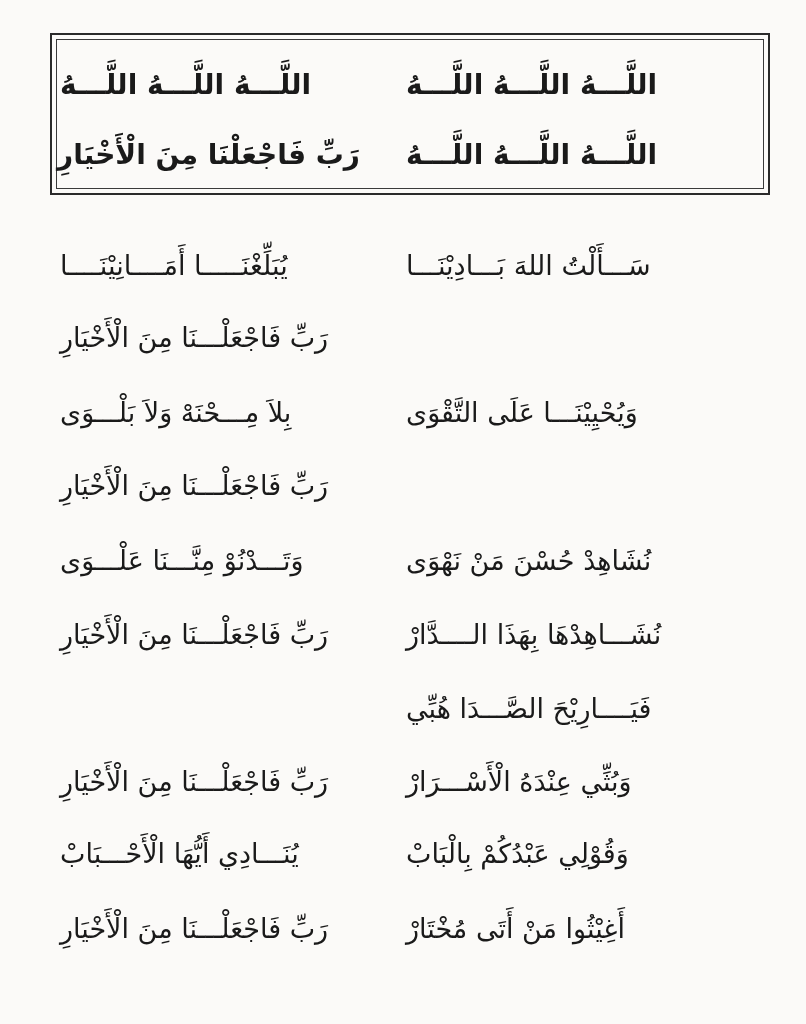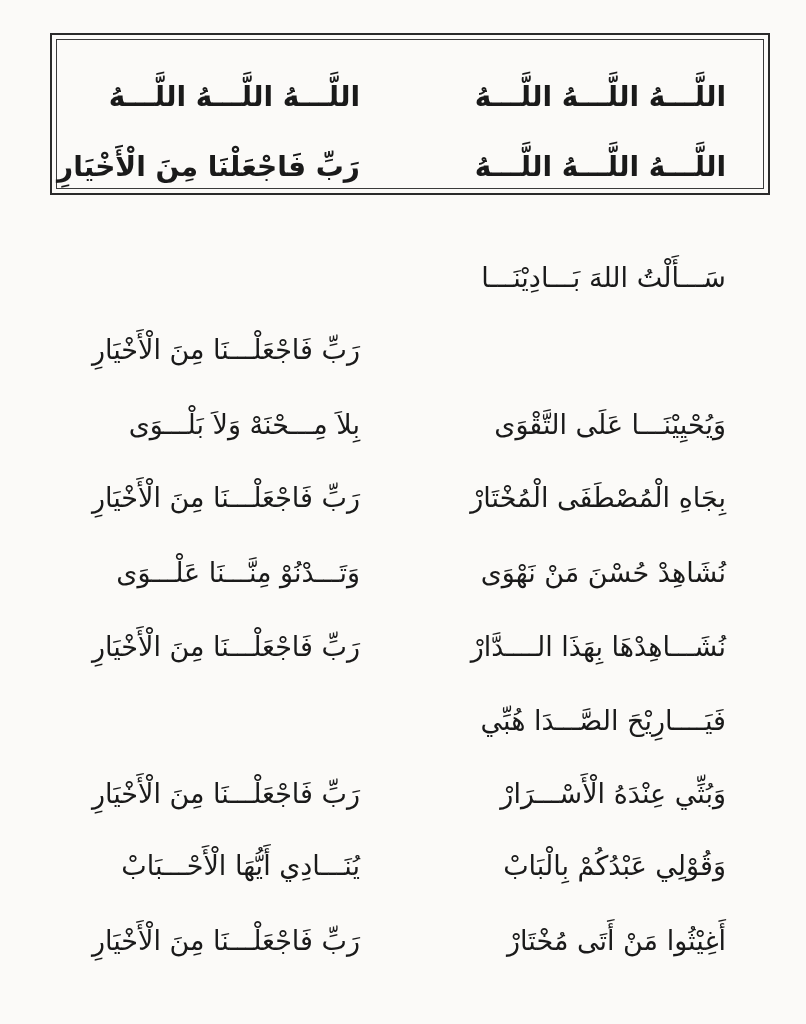--- a/index.html
+++ b/index.html
@@ -34,26 +34,26 @@
     }
     .verse-row {
       position: absolute;
       left: 0;
       width: 806px;
       height: 60px;
       direction: rtl;
     }
     .hemistich {
       position: absolute;
-      top: 12px;
+      top: 0;
       height: 60px;
       line-height: 60px;
       font-size: 27px;
       white-space: nowrap;
-      text-align: right;
+      text-align: left;
       direction: rtl;
       unicode-bidi: isolate;
     }
     .hemi-right {
       right: 80px;
       width: 320px;
     }
     .hemi-left {
       left: 60px;
       width: 300px;
@@ -75,33 +75,33 @@
   <div class="hemistich hemi-left">اللَّـــهُ اللَّـــهُ اللَّـــهُ</div>
 </div>
 
 <div class="verse-row boxed" style="top:125px;">
   <div class="hemistich hemi-right">اللَّـــهُ اللَّـــهُ اللَّـــهُ</div>
   <div class="hemistich hemi-left">رَبِّ فَاجْعَلْنَا مِنَ الْأَخْيَارِ</div>
 </div>
 
 <div class="verse-row" style="top:236px;">
   <div class="hemistich hemi-right">سَـــأَلْتُ اللهَ بَـــادِيْنَـــا</div>
+  <div class="hemistich hemi-left">يُبَلِّغْنَـــــا أَمَــــانِيْنَــــا</div>
 </div>
 
 <div class="verse-row" style="top:308px;">
   <div class="hemistich hemi-left">رَبِّ فَاجْعَلْـــنَا مِنَ الْأَخْيَارِ</div>
 </div>
 
 <div class="verse-row" style="top:383px;">
   <div class="hemistich hemi-right">وَيُحْيِيْنَـــا عَلَى التَّقْوَى</div>
   <div class="hemistich hemi-left">بِلاَ مِـــحْنَهْ وَلاَ بَلْـــوَى</div>
 </div>
 
 <div class="verse-row" style="top:456px;">
-  <div class="hemistich hemi-right">بِجَاهِ الْمُصْطَفَى الْمُخْتَارْ</div>
   <div class="hemistich hemi-left">رَبِّ فَاجْعَلْـــنَا مِنَ الْأَخْيَارِ</div>
 </div>
 
 <div class="verse-row" style="top:531px;">
   <div class="hemistich hemi-right">نُشَاهِدْ حُسْنَ مَنْ نَهْوَى</div>
   <div class="hemistich hemi-left">وَتَـــدْنُوْ مِنَّـــنَا عَلْـــوَى</div>
 </div>
 
 <div class="verse-row" style="top:605px;">
   <div class="hemistich hemi-right">نُشَـــاهِدْهَا بِهَذَا الــــدَّارْ</div>

